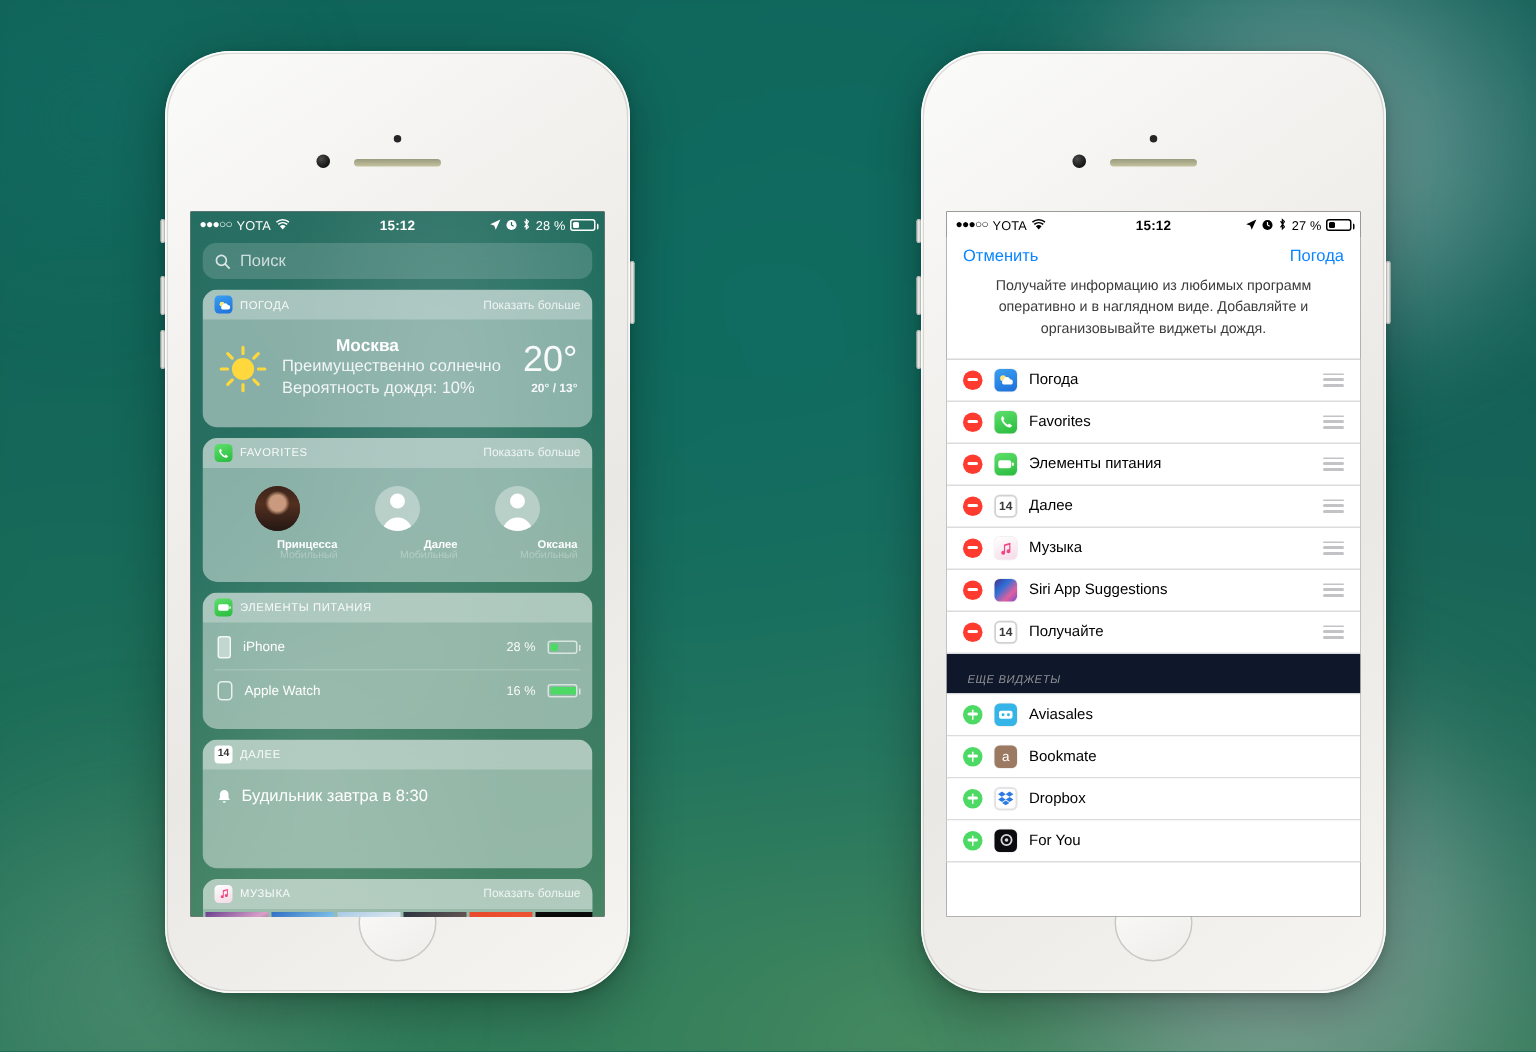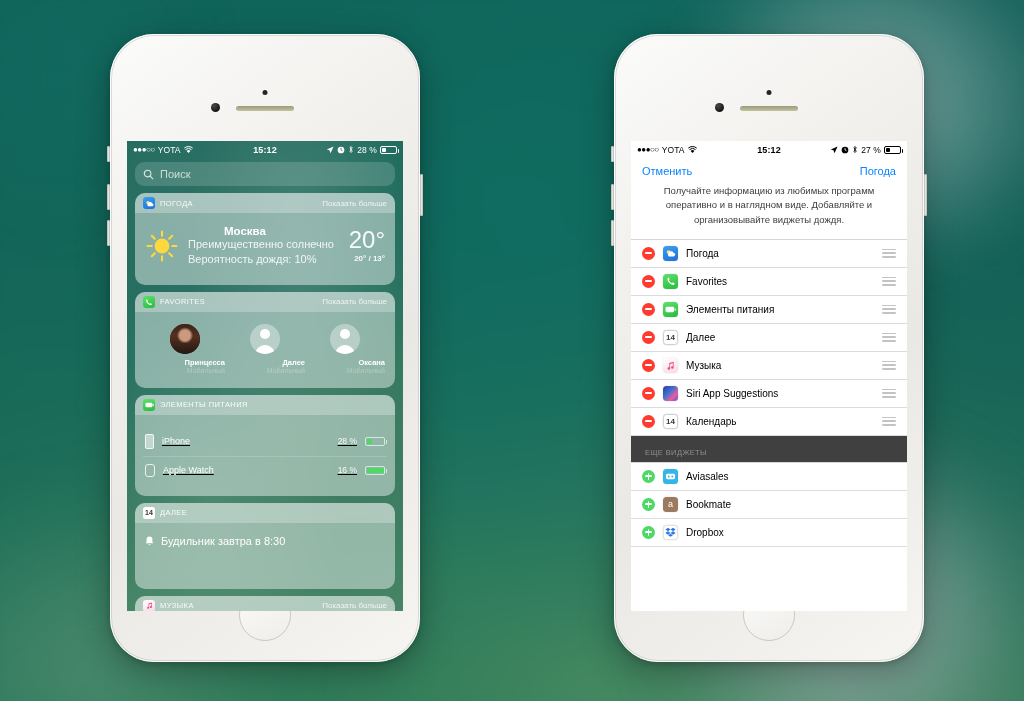--- a/index.html
+++ b/index.html
@@ -176,21 +176,21 @@
   .aw-nav { position:absolute; left:0; right:0; top:17px; height:26px;
     display:flex; align-items:center; justify-content:space-between; padding:0 11px;
     background:#fff; }
   .aw-nav a { font-size:11px; color:#0a84ff; }
   .aw-scroll { position:absolute; left:0; right:0; top:43px; bottom:0; overflow:hidden;
     background:#fff; }
   .aw-h1 { text-align:center; font-size:17px; color:#000; margin:11px 0 8px; font-weight:normal; }
   .aw-p { text-align:center; font-size:9.5px; color:#3c3c3c; line-height:1.5; padding:0 14px 12px; }
 
   .sect-hd { font-size:7.5px; letter-spacing:.4px; color:#8e8e93; text-transform:uppercase;
-    padding:12px 14px 5px; background:#404040; }
+    padding:12px 14px 5px; background:#0f172a;font-style:italic; }
   .aw-list { background:#fff; border-top:1px solid #d7d7da; }
   .aw-item { display:flex; align-items:center; gap:8px; height:28px; padding:0 11px;
     border-bottom:1px solid #dcdcdf; background:#fff; }
   .circ { width:13px; height:13px; border-radius:50%; flex:none; position:relative; }
   .circ.minus { background:#ff3b30; }
   .circ.plus  { background:#4cd964; }
   .circ::before { content:""; position:absolute; left:3px; right:3px; top:50%;
     height:1.6px; margin-top:-.8px; background:#fff; border-radius:1px; }
   .circ.plus::after { content:""; position:absolute; top:3px; bottom:3px; left:50%;
     width:1.6px; margin-left:-.8px; background:#fff; border-radius:1px; }
@@ -342,21 +342,21 @@
       <div class="widget">
         <div class="wg-head">
           <span class="wg-ico" style="background:linear-gradient(160deg,#5ee06a,#28bb3e);">
             <svg width="9" height="6" viewBox="0 0 12 7">
                 <rect x=".6" y=".6" width="9.4" height="5.8" rx="1.6" fill="#fff"></rect>
                 <rect x="10.6" y="2.3" width="1.2" height="2.4" rx=".5" fill="#fff"></rect>
               </svg>
           </span>
           <span class="wg-title">ЭЛЕМЕНТЫ ПИТАНИЯ</span>
         </div>
-        <div class="wg-body" style="padding-top:12px;padding-bottom:12px;text-decoration:underline;">
+        <div class="wg-body" style="padding-top:2px;padding-bottom:12px;">
           <div class="b-row">
             <span class="ico-phone"></span>
             <span class="b-dev">iPhone</span>
             <span class="b-pct">28 %</span>
             <span class="b-bar">
                 <i style="width:28%"></i>
               </span>
           </div>
           <div class="b-row">
             <span class="ico-watch"></span>
@@ -536,21 +536,21 @@
           <span class="aw-label">Siri App Suggestions</span>
           <span class="grip">
               <i></i>
               <i></i>
               <i></i>
             </span>
         </div>
         <div class="aw-item">
           <span class="circ minus"></span>
           <span class="app-ico" style="background:#fff;color:#3a3a3a;font-size:8px;font-weight:bold;border:.5px solid #d0d0d3;">14</span>
-          <span class="aw-label">Календарь</span>
+          <span class="aw-label">Получайте</span>
           <span class="grip">
               <i></i>
               <i></i>
               <i></i>
             </span>
         </div>
       </div>
 
       <div class="sect-hd">ЕЩЕ ВИДЖЕТЫ</div>
 
@@ -588,16 +588,31 @@
                 <path d="M3.2.8 6 2.7 3.2 4.6.4 2.7ZM8.8.8 11.6 2.7 8.8 4.6 6 2.7ZM.4 6.6 3.2 4.7 6 6.6 3.2 8.5ZM8.8 4.7 11.6 6.6 8.8 8.5 6 6.6ZM3.3 9.2 6 7.4l2.7 1.8L6 10.8Z" fill="#2c7be5"></path>
               </svg>
             </span>
           <span class="aw-label">Dropbox</span>
           <span class="grip" style="opacity:0">
               <i></i>
               <i></i>
               <i></i>
             </span>
         </div>
+        <div class="aw-item">
+          <span class="circ plus"></span>
+          <span class="app-ico" style="background:#0b0b10;">
+            <svg width="10" height="10" viewBox="0 0 10 10">
+                <circle cx="5" cy="5" r="3.4" fill="none" stroke="#d8d8dd" stroke-width="1.2"></circle>
+                <circle cx="5" cy="5" r="1.2" fill="#d8d8dd"></circle>
+              </svg>
+            </span>
+          <span class="aw-label">For You</span>
+          <span class="grip" style="opacity:0">
+              <i></i>
+              <i></i>
+              <i></i>
+            </span>
+        </div>
       </div>
     </div>
   </div>
 </div>
 
 </body></html>

